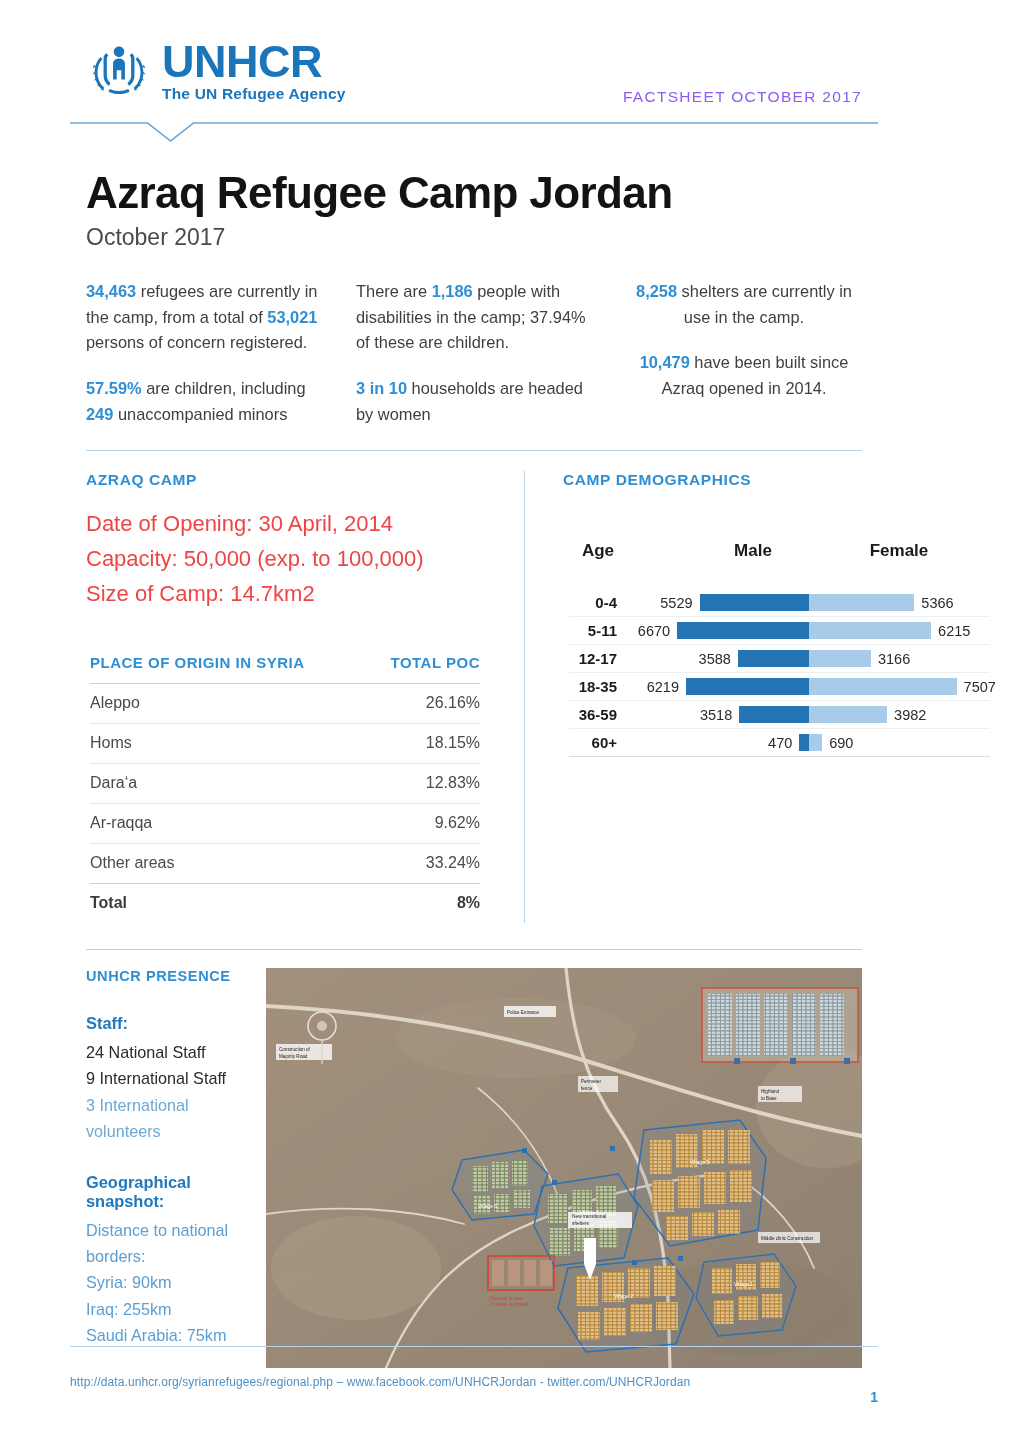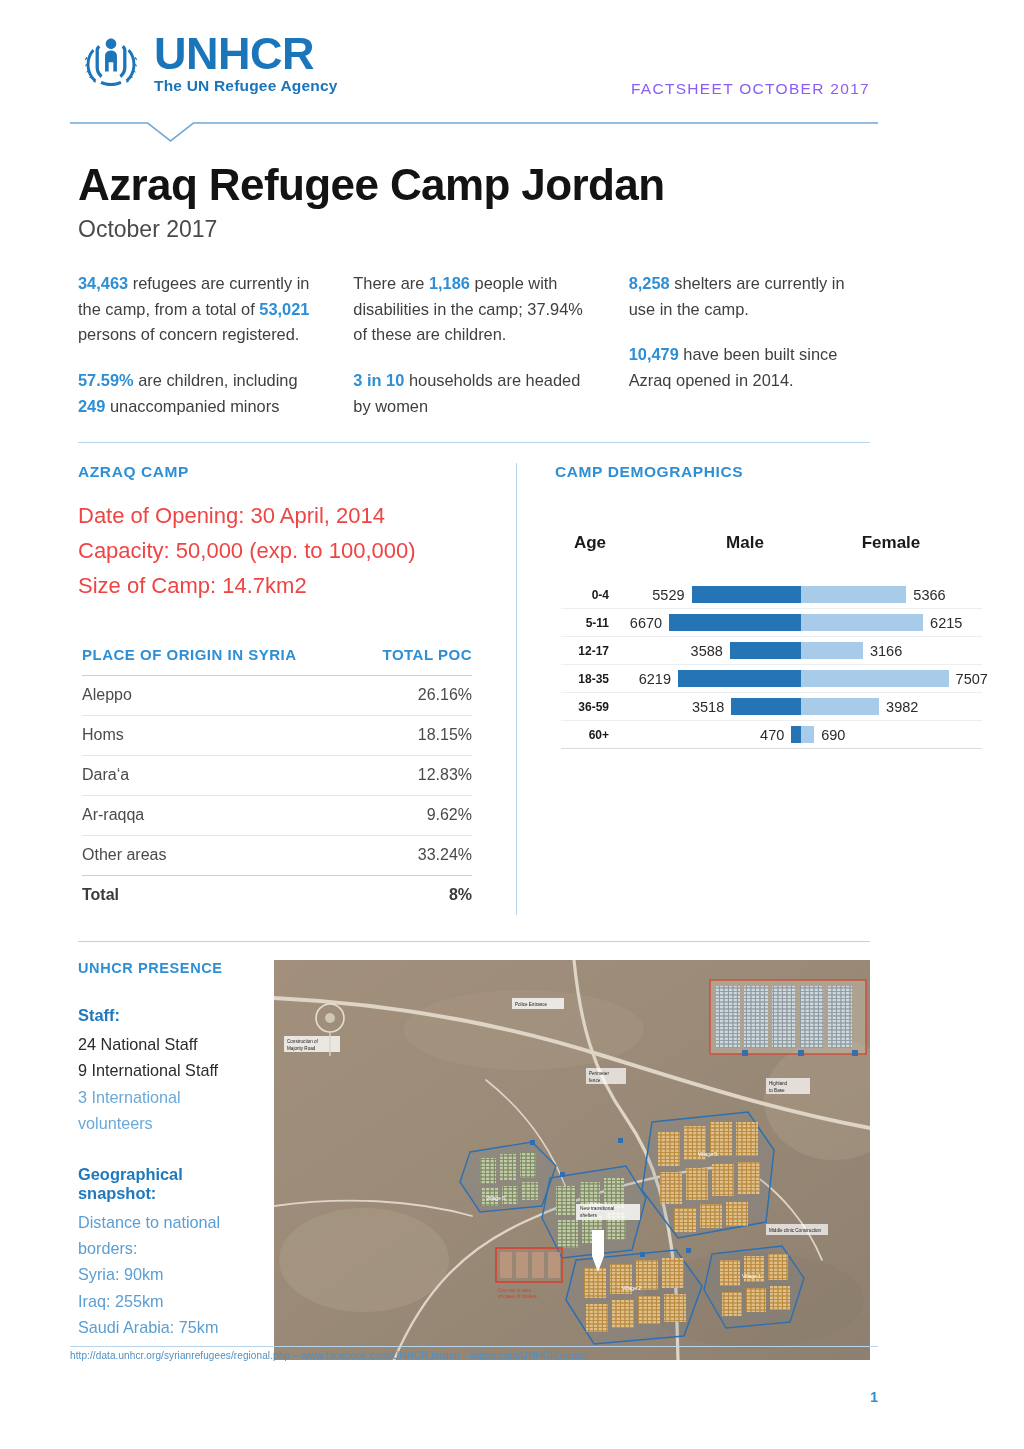--- a/index.html
+++ b/index.html
@@ -12,21 +12,21 @@
     font-family: "Liberation Sans", sans-serif;
     color: #3b3b3b;
     position: relative;
     overflow: hidden;
   }
 
   .page {
     width: 948px;
     height: 1449px;
     position: relative;
-    padding: 8px;
+    padding: 16px;
   }
 
   
   .header {
     position: relative;
     height: 128px;
     padding: 16px 70px 0 70px;
     display: flex;
     align-items: flex-start;
     justify-content: space-between;
@@ -101,21 +101,21 @@
 
   
   .highlights {
     display: flex;
     padding: 28px 70px 0 70px;
     gap: 34px;
   }
   .hl-col { flex: 1; }
   .hl-col.col1 { max-width: 290px; }
   .hl-col.col2 { max-width: 285px; }
-  .hl-col.col3 { max-width: 290px; }
+  .hl-col.col3 { max-width: 290px; text-align: center; }
 
   .hl-para {
     font-size: 16.4px;
     line-height: 1.58;
     color: #3f3f3f;
     margin-bottom: 20px;
   }
   .hl-para:last-child { margin-bottom: 0; }
   .hl-para .num { color: #2e8fd4; font-weight: bold; }
 
@@ -205,21 +205,21 @@
     display: flex;
     align-items: center;
     height: 28px;
     border-bottom: 1px solid #eceff1;
   }
   .pyr-row:last-child { border-bottom: 1px solid #d9dde0; }
 
   .pyr-age {
     width: 58px;
     text-align: right;
-    font-size: 12px;
+    font-size: 15px;
     font-weight: bold;
     color: #1a1a1a;
     padding-right: 10px;
     flex: none;
   }
 
   .pyr-bars {
     flex: 1;
     display: flex;
     align-items: center;
@@ -305,22 +305,22 @@
     position: absolute;
     left: 70px;
     right: 70px;
     bottom: 102px;
     height: 1px;
     background: #b8d4ea;
   }
   .footer-links {
     position: absolute;
     left: 70px;
-    bottom: 88px;
-    font-size: 10px;
+    bottom: 60px;
+    font-size: 12px;
     color: #4e8fc4;
     letter-spacing: 0.1px;
   }
   .page-num {
     position: absolute;
     right: 70px;
     bottom: 44px;
     font-size: 14px;
     color: #2e8fd4;
     font-weight: bold;

